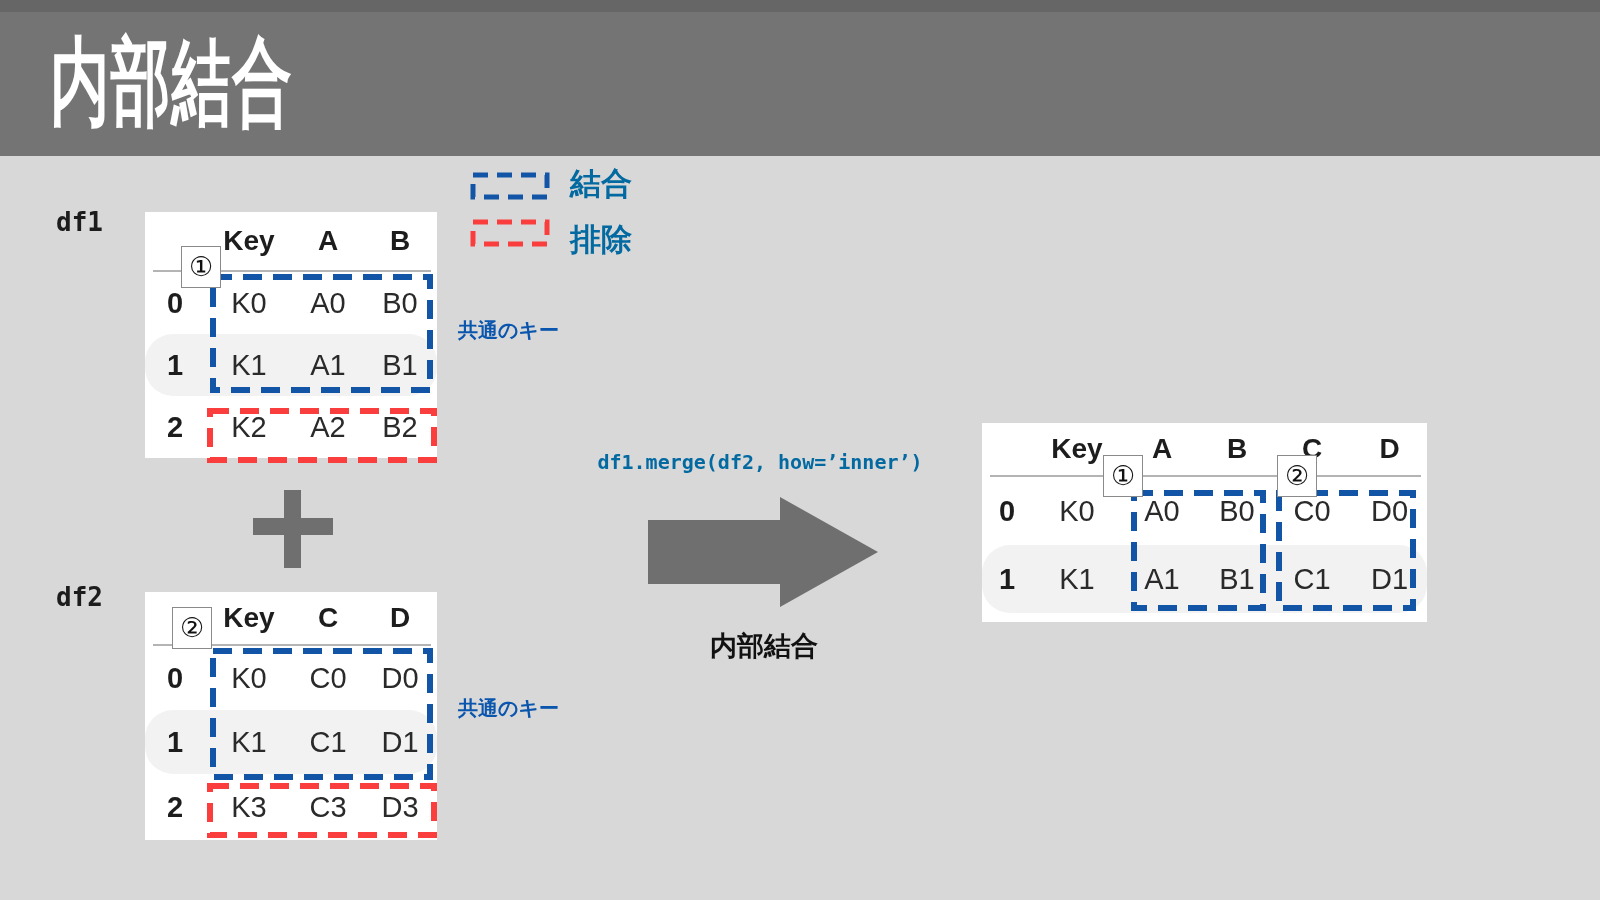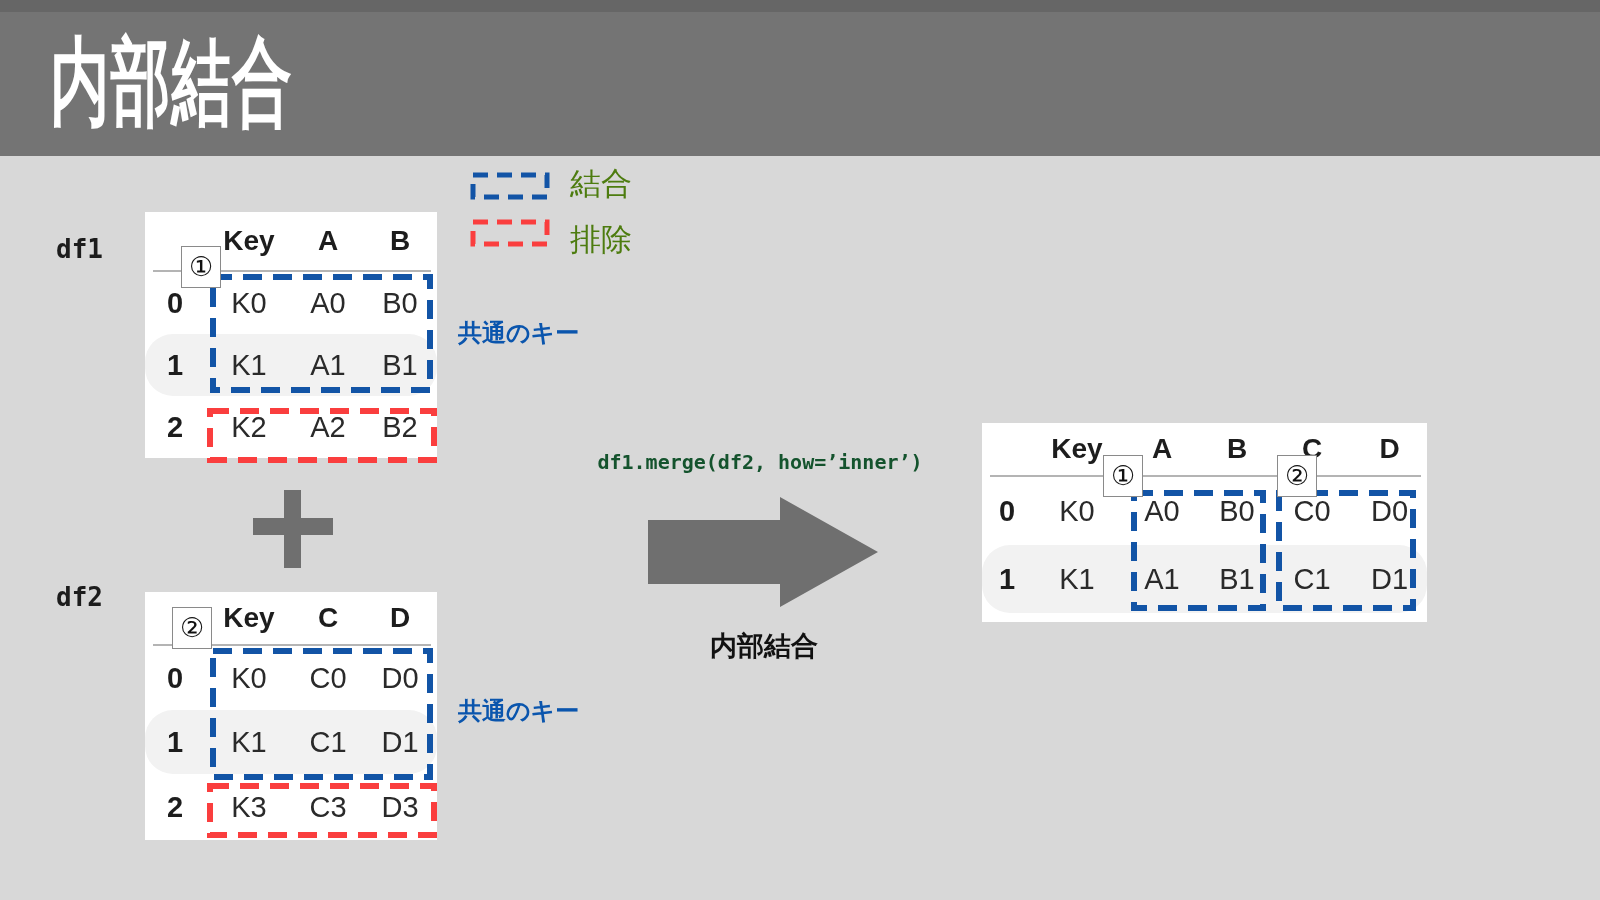--- a/index.html
+++ b/index.html
@@ -15,21 +15,21 @@
     background:#747474; border-top:12px solid #666666; box-sizing:border-box;
   }
   .page-title {
     position:absolute; left:50px; top:20px; margin:0;
     font-size:96px; line-height:100px; font-weight:bold; color:#ffffff;
     transform:scaleX(0.62); transform-origin:left top; white-space:nowrap;
     letter-spacing:2px;
   }
   
   .legend-swatch { position:absolute; width:80px; height:28px; }
-  .legend-label { position:absolute; font-size:31px; font-weight:normal; color:#4d7c0f; line-height:34px; }
+  .legend-label { position:absolute; font-size:31px; font-weight:bold; color:#0369a1; line-height:34px; }
   
   .df-label {
     position:absolute; font-family:"DejaVu Sans Mono", monospace;
     font-size:26px; font-weight:bold; color:#1c1c1c;
   }
   
   .dtable { position:absolute; background:#ffffff; box-sizing:border-box; }
   .trow, .thead { display:grid; align-items:center;border-radius:28px; }
   .df-grid  { grid-template-columns:60px 88px 70px 74px; }
   .res-grid { grid-template-columns:50px 90px 80px 70px 80px 75px; }
@@ -45,32 +45,32 @@
   .overlay { position:absolute; left:0; top:0; pointer-events:none; }
   
   .marker {
     position:absolute; width:40px; height:42px; background:#ffffff;
     border:1px solid #8a8a8a; box-sizing:border-box;
     display:flex; align-items:center; justify-content:center;
     font-size:27px; color:#111111;
   }
   
   .common-key {
-    position:absolute; left:458px; font-size:24px; font-weight:bold;
+    position:absolute; left:458px; font-size:20px; font-weight:bold;
     color:#0a55ad; white-space:nowrap;
   }
   
   .plus { position:absolute; left:253px; top:490px; width:80px; height:78px; }
   .plus .v { position:absolute; left:31px; top:0; width:17px; height:78px; background:#6f6f6f; }
   .plus .h { position:absolute; left:0; top:28px; width:80px; height:17px; background:#6f6f6f; }
   
   .merge-code {
     position:absolute; left:590px; top:450px; width:340px; text-align:center;
     font-family:"DejaVu Sans Mono", monospace; font-size:20px; font-weight:bold;
-    color:#14532d; white-space:nowrap;
+    color:#0369a1; white-space:nowrap;
   }
   .arrow { position:absolute; left:648px; top:495px; }
   .op-label {
     position:absolute; left:648px; top:628px; width:232px; text-align:center;
     font-size:27px; font-weight:bold; color:#111111;
   }
 </style>
 </head>
 <body>
 
@@ -82,21 +82,21 @@
 
   <svg class="legend-swatch" style="left:470px; top:172px;" viewBox="0 0 80 28">
     <rect x="3" y="3" width="74" height="22" fill="none" stroke="#1254a6" stroke-width="5" stroke-dasharray="15 9"></rect>
   </svg>
   <div class="legend-label" style="left:570px; top:167px;">結合</div>
   <svg class="legend-swatch" style="left:470px; top:219px;" viewBox="0 0 80 28">
     <rect x="3" y="3" width="74" height="22" fill="none" stroke="#fa3e3e" stroke-width="5" stroke-dasharray="15 9"></rect>
   </svg>
   <div class="legend-label" style="left:570px; top:223px;">排除</div>
 
-  <div class="df-label" style="left:56px; top:207px;margin-top:27px;">df1</div>
+  <div class="df-label" style="left:56px; top:207px;">df1</div>
   <div class="dtable" style="left:145px; top:212px; width:292px;">
     <div class="thead df-grid">
       <div class="cell idx"></div>
       <div class="cell">Key</div>
       <div class="cell">A</div>
       <div class="cell">B</div>
     </div>
     <div class="sep"></div>
     <div class="trow df-grid">
       <div class="cell idx">0</div>

